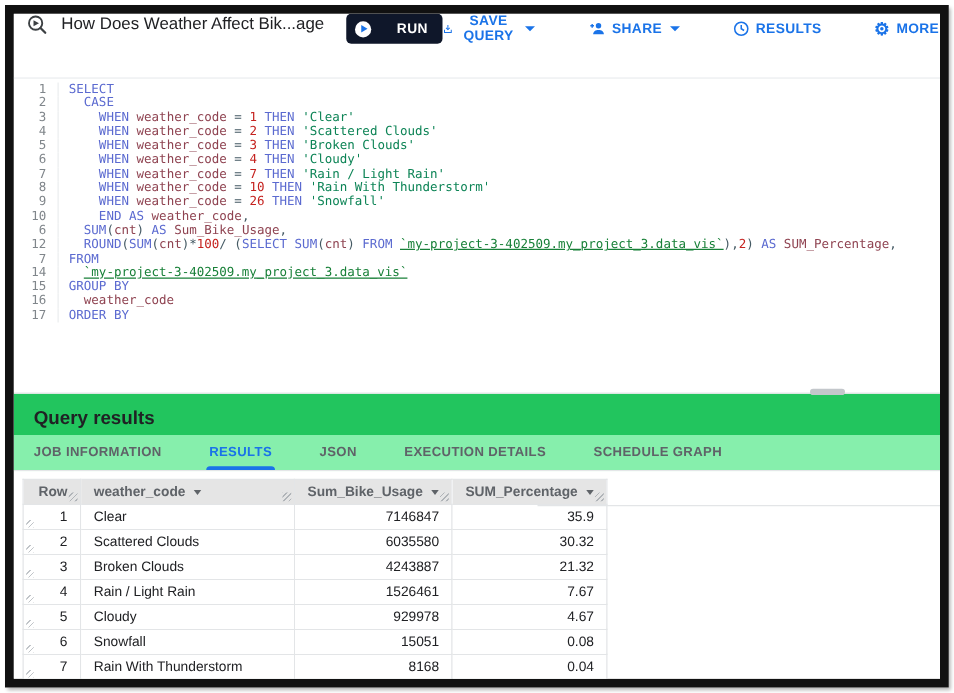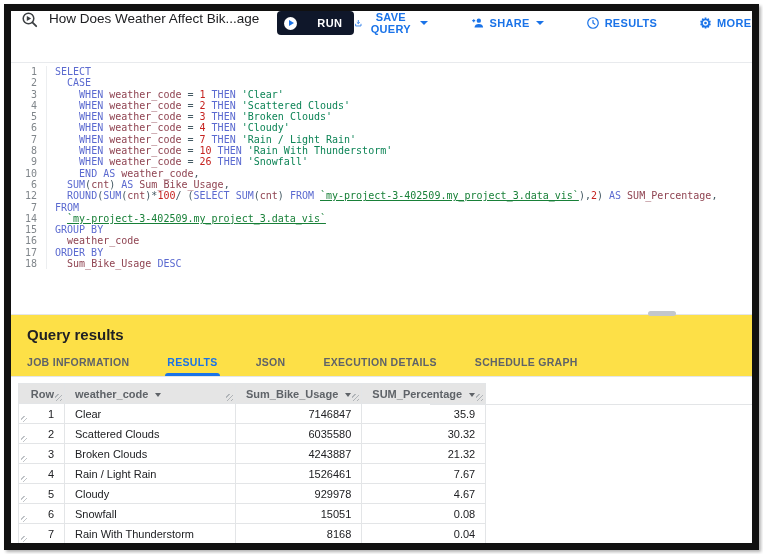--- a/index.html
+++ b/index.html
@@ -30,22 +30,22 @@
   .tk-s { color:#0d8456; }
   .tk-t { color:#188038; text-decoration:underline; }
   .tk-o { color:#455a64; }
   .tk-p { color:#202124; }
 
   .editor-spacer { flex:none; height:42px; background:#fff; }
   .splitter { flex:none; position:relative; height:1px; background:#e4e6e8; }
   .split-handle { position:absolute; left:86%; top:-3px; width:28px; height:5px; border-radius:3px; background:#c3c7cb; cursor:row-resize; }
 
   
-  .qr-head { flex:none; padding:11px 16px 5px; font-size:15px; font-weight:bold; color:#202124; background:#fde047; }
-  .tabbar { flex:none; height:29px; display:flex; align-items:stretch; padding:0 16px; border-bottom:1px solid #e4e6e8; background:#fde047; }
+  .qr-head { flex:none; padding:11px 16px 5px; font-size:15px; font-weight:bold; color:#202124; background:#22c55e; }
+  .tabbar { flex:none; height:29px; display:flex; align-items:stretch; padding:0 16px; border-bottom:1px solid #e4e6e8; background:#86efac; }
   .tab { position:relative; display:flex; align-items:center; margin-right:38px; font-size:10.5px; font-weight:bold; letter-spacing:.3px; color:#5f6368; cursor:pointer; white-space:nowrap; }
   .tab.active { color:#1a73e8; }
   .tab.active::after { content:""; position:absolute; left:-2px; right:-2px; bottom:0; height:3px; background:#1a73e8; border-radius:3px 3px 0 0; }
   .tab-badge { margin-left:7px; background:#3c4043; color:#fff; font-size:8.5px; font-weight:bold; letter-spacing:.5px; padding:2.5px 5px; border-radius:2px; }
 
   .table-area { flex:1; position:relative; padding:6px 0 0 7px; background:#fff; overflow:hidden; }
   table.results { border-collapse:collapse; table-layout:fixed; }
   .results th, .results td { border:1px solid #e3e5e7; font-size:11px; height:20px; padding:0 10px; position:relative; overflow:hidden; white-space:nowrap; }
   .results th { background:#e5e5e5; color:#5f6368; font-weight:bold; text-align:left; }
   .results td { color:#202124; background:#fff; }
@@ -120,21 +120,20 @@
       <div class="code-line"><span class="ln">8</span><span class="code"><span class="tk-p">    </span><span class="tk-k">WHEN</span><span class="tk-p"> </span><span class="tk-i">weather_code</span><span class="tk-o"> = </span><span class="tk-n">10</span><span class="tk-p"> </span><span class="tk-k">THEN</span><span class="tk-p"> </span><span class="tk-s">'Rain With Thunderstorm'</span></span></div>
       <div class="code-line"><span class="ln">9</span><span class="code"><span class="tk-p">    </span><span class="tk-k">WHEN</span><span class="tk-p"> </span><span class="tk-i">weather_code</span><span class="tk-o"> = </span><span class="tk-n">26</span><span class="tk-p"> </span><span class="tk-k">THEN</span><span class="tk-p"> </span><span class="tk-s">'Snowfall'</span></span></div>
       <div class="code-line"><span class="ln">10</span><span class="code"><span class="tk-p">    </span><span class="tk-k">END</span><span class="tk-p"> </span><span class="tk-k">AS</span><span class="tk-p"> </span><span class="tk-i">weather_code</span><span class="tk-o">,</span></span></div>
       <div class="code-line"><span class="ln">6</span><span class="code"><span class="tk-p">  </span><span class="tk-f">SUM</span><span class="tk-o">(</span><span class="tk-i">cnt</span><span class="tk-o">) </span><span class="tk-k">AS</span><span class="tk-p"> </span><span class="tk-i">Sum_Bike_Usage</span><span class="tk-o">,</span></span></div>
       <div class="code-line"><span class="ln">12</span><span class="code"><span class="tk-p">  </span><span class="tk-f">ROUND</span><span class="tk-o">(</span><span class="tk-f">SUM</span><span class="tk-o">(</span><span class="tk-i">cnt</span><span class="tk-o">)*</span><span class="tk-n">100</span><span class="tk-o">/ (</span><span class="tk-k">SELECT</span><span class="tk-p"> </span><span class="tk-f">SUM</span><span class="tk-o">(</span><span class="tk-i">cnt</span><span class="tk-o">) </span><span class="tk-k">FROM</span><span class="tk-p"> </span><span class="tk-t">`my-project-3-402509.my_project_3.data_vis`</span><span class="tk-o">),</span><span class="tk-n">2</span><span class="tk-o">) </span><span class="tk-k">AS</span><span class="tk-p"> </span><span class="tk-i">SUM_Percentage</span><span class="tk-o">,</span></span></div>
       <div class="code-line"><span class="ln">7</span><span class="code"><span class="tk-k">FROM</span></span></div>
       <div class="code-line"><span class="ln">14</span><span class="code"><span class="tk-p">  </span><span class="tk-t">`my-project-3-402509.my_project_3.data_vis`</span></span></div>
       <div class="code-line"><span class="ln">15</span><span class="code"><span class="tk-k">GROUP BY</span></span></div>
       <div class="code-line"><span class="ln">16</span><span class="code"><span class="tk-p">  </span><span class="tk-i">weather_code</span></span></div>
       <div class="code-line"><span class="ln">17</span><span class="code"><span class="tk-k">ORDER BY</span></span></div>
-      <div class="code-line"><span class="ln">18</span><span class="code"><span class="tk-p">  </span><span class="tk-i">Sum_Bike_Usage</span><span class="tk-p"> </span><span class="tk-k">DESC</span></span></div>
     </div>
   <div class="editor-spacer"></div>
   <div class="splitter">
     <div class="split-handle"></div>
   </div>
 
   <div class="qr-head">Query results</div>
 
   <div class="tabbar" id="tabs">
       <div class="tab">

